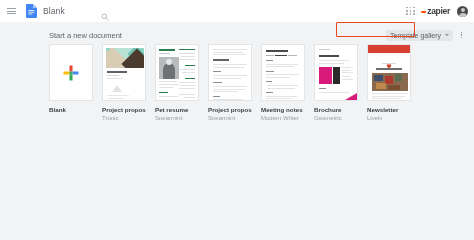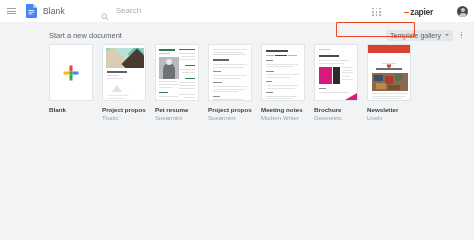--- a/index.html
+++ b/index.html
@@ -91,22 +91,22 @@
     width: 210px;
     padding: 0;
     height: 12px;
     line-height: 12px;
   }
   .search-input::placeholder { color: #a9adb2; }
 
   .header-right {
     margin-left: auto;
     display: flex;
-    align-items: flex-end;
-    gap: 24px;
+    align-items: center;
+    gap: 7px;
     flex: 0 0 auto;
   }
 
   .apps-grid {
     width: 9px; height: 9px;
     display: grid;
     grid-template-columns: repeat(3, 1.8px);
     grid-template-rows: repeat(3, 1.8px);
     gap: 1.6px;
     cursor: pointer;
@@ -417,21 +417,20 @@
 
     <div class="docs-title">Blank</div>
 
     <div class="search-wrap">
       <span class="search-icon">
         <svg width="8" height="8" viewBox="0 0 16 16" aria-hidden="true">
           <circle cx="6.5" cy="6.5" r="4.6" fill="none" stroke="#80868b" stroke-width="1.7"></circle>
           <line x1="10.2" y1="10.2" x2="14.5" y2="14.5" stroke="#80868b" stroke-width="1.7" stroke-linecap="round"></line>
         </svg>
       </span>
-      <input class="search-input" type="text" placeholder="Search" style="">
     </div>
 
     <div class="header-right">
       <div class="apps-grid">
         <span></span>
           <span></span>
           <span></span>
         <span></span>
           <span></span>
           <span></span>

